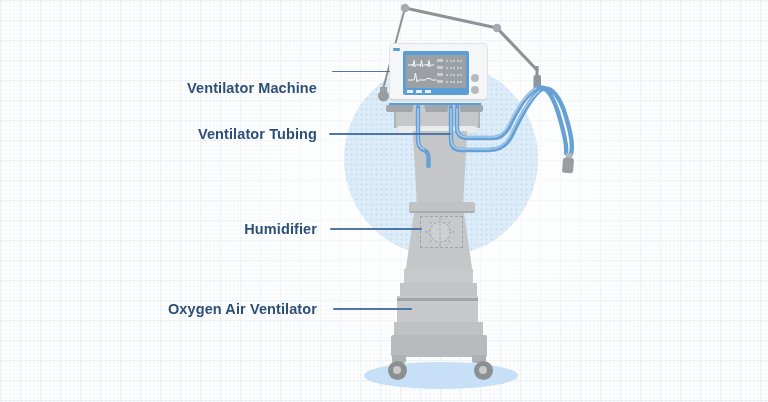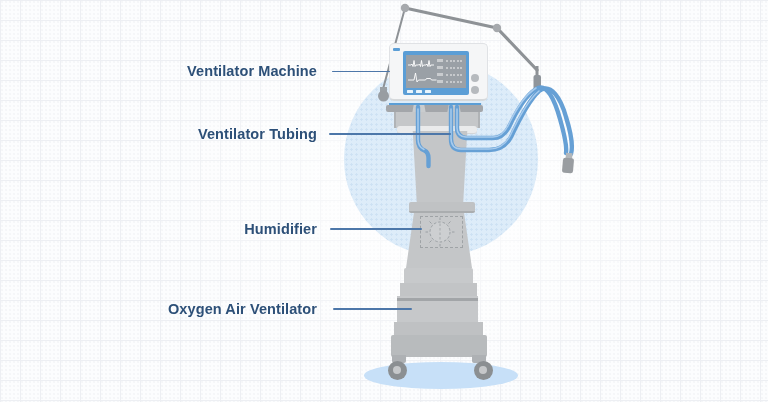--- a/index.html
+++ b/index.html
@@ -189,17 +189,17 @@
       <rect x="-3" y="-1" width="6.5" height="6" fill="#b3b7ba"></rect>
       <rect x="-5.5" y="4" width="11" height="15" rx="2.5" fill="#999da1"></rect>
     </g>
   </svg>
 
   <div class="pointer" style="left:332px;top:70.5px;width:58px"></div>
   <div class="pointer" style="left:329px;top:133px;width:122px"></div>
   <div class="pointer" style="left:330px;top:228px;width:92px"></div>
   <div class="pointer" style="left:333px;top:308px;width:79px"></div>
 
-  <div class="diagram-label" style="left:97px;top:63px">Ventilator Machine</div>
+  <div class="diagram-label" style="left:97px;top:80px">Ventilator Machine</div>
   <div class="diagram-label" style="left:97px;top:220.5px">Humidifier</div>
   <div class="diagram-label" style="left:97px;top:125.5px">Ventilator Tubing</div>
   <div class="diagram-label" style="left:97px;top:300.5px">Oxygen Air Ventilator</div>
 </div>
 
 </body></html>

